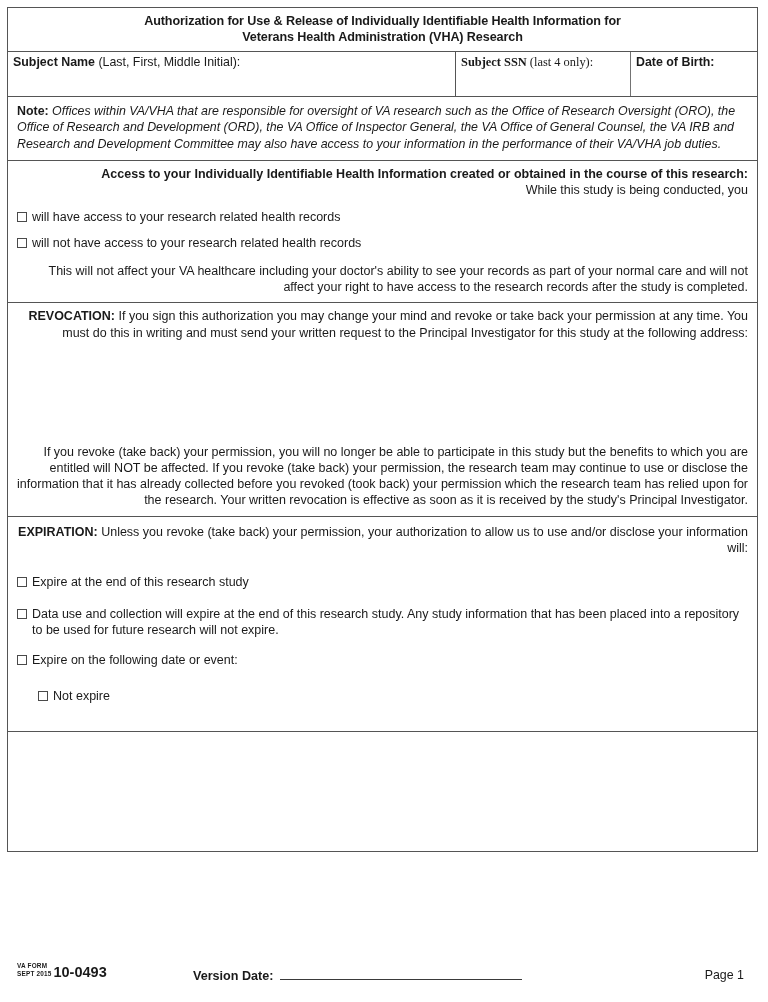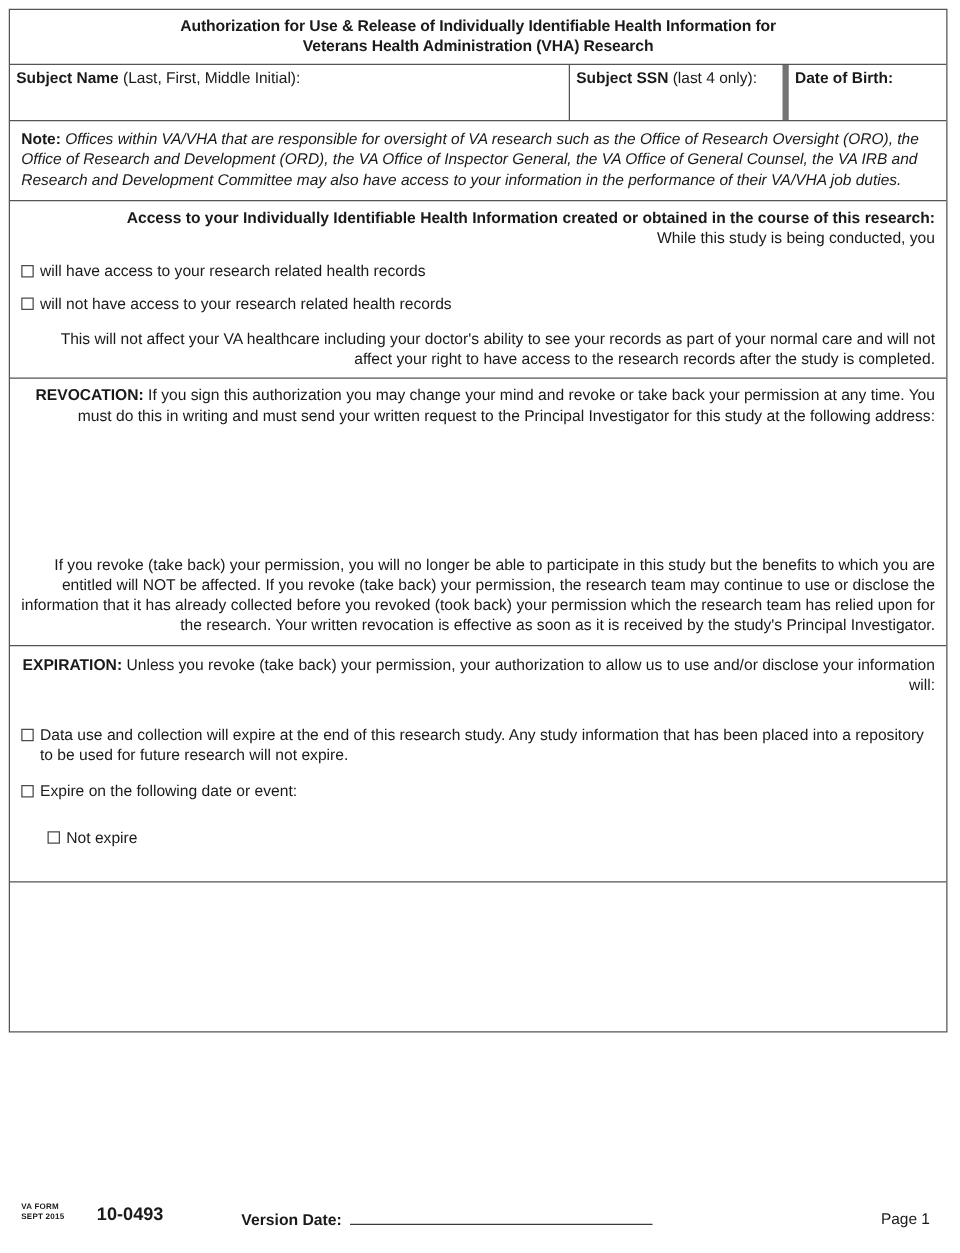--- a/index.html
+++ b/index.html
@@ -60,21 +60,21 @@
   }
   .id-cell {
     box-sizing: border-box;
     padding: 3px 5px 0 5px;
     font-size: 12.4px;
     line-height: 15px;
     white-space: nowrap;
     overflow: hidden;
   }
   .id-name  { width: 448px; border-right: 1px solid #555555; }
-  .id-ssn   { width: 175px; border-right: 5px solid #737373; }
+  .id-ssn   { width: 175px; border-right: 1px solid #737373; font-family: Liberation Serif, serif; }
   .id-dob   { flex: 1 1 auto; }
   .lbl-b { font-weight: bold; }
   .lbl-n { font-weight: normal; }
 
   
   .note-cell {
     padding: 6px 10px 8px 9px;
     font-size: 12.4px;
     line-height: 16.4px;
     font-style: italic;
@@ -127,21 +127,20 @@
     top: 962px;
     width: 751px;
     height: 34px;
   }
   .va-form-mark {
     position: absolute;
     left: 10px;
     top: 0px;
     display: flex;
     align-items: flex-end;
-    gap: 24px;
   }
   .va-form-small {
     font-size: 6.4px;
     font-weight: bold;
     line-height: 8.2px;
     letter-spacing: 0.2px;
     text-align: left;
     padding-bottom: 2px;
   }
   .va-form-small span { display: block; }
@@ -238,20 +237,24 @@
       <div class="para">If you revoke (take back) your permission, you will no longer be able to participate in this study but the benefits to which you are entitled will NOT be affected. If you revoke (take back) your permission, the research team may continue to use or disclose the information that it has already collected before you revoked (took back) your permission which the research team has relied upon for the research. Your written revocation is effective as soon as it is received by the study's Principal Investigator.</div>
     </div>
 
     <div class="row sec-cell" style="padding-top:7px;padding-bottom:9px;">
       <div class="para">
         <span class="sec-head">EXPIRATION:</span><span> Unless you revoke (take back) your permission, your authorization to allow us to use and/or disclose your information will:</span>
       </div>
 
       <div class="gap-8"></div>
 
+      <div class="cb-row">
+        <span class="cb-box"></span>
+        <span class="cb-text">Expire at the end of this research study</span>
+      </div>
 
       <div class="cb-row" style="margin-top:16px;">
         <span class="cb-box"></span>
         <span class="cb-text">Data use and collection will expire at the end of this research study.  Any study information that has been placed into a repository to be used for future research will not expire.</span>
       </div>
 
       <div class="cb-row" style="margin-top:13px;">
         <span class="cb-box"></span>
         <span class="cb-text">Expire on the following date or event:</span>
       </div>

